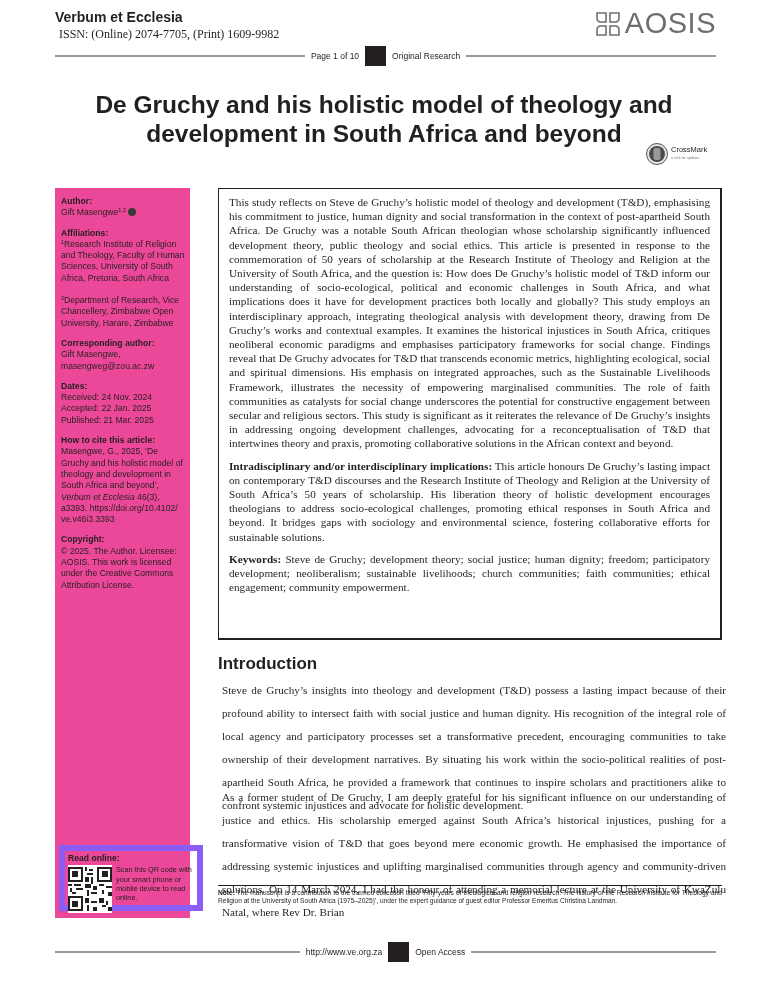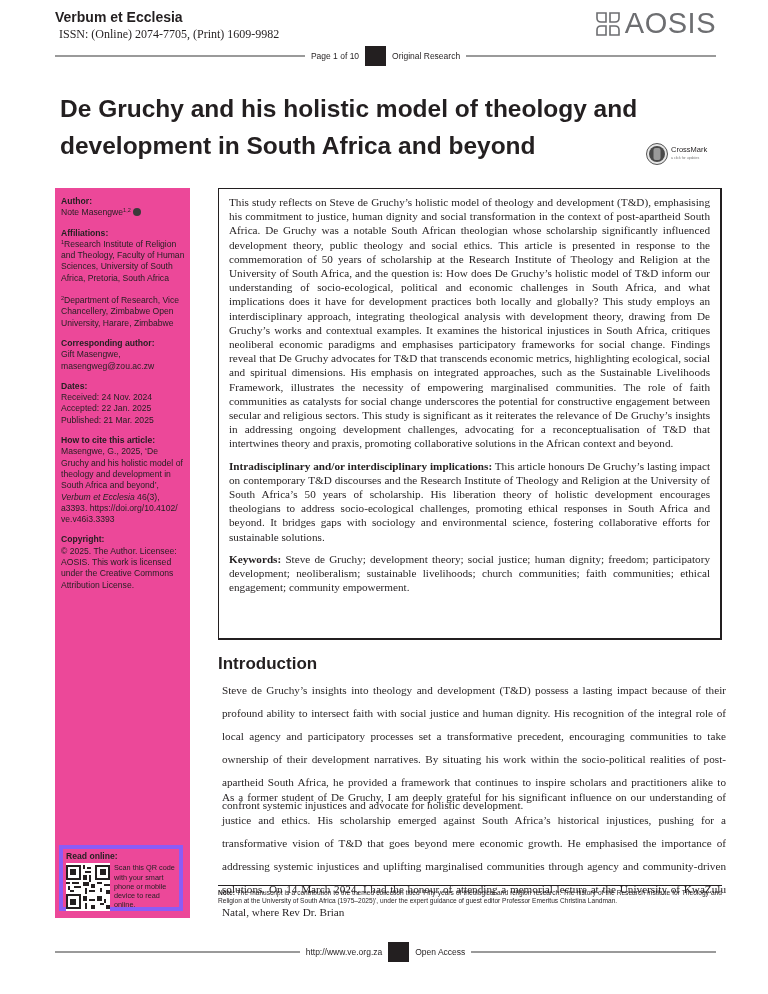--- a/index.html
+++ b/index.html
@@ -10,33 +10,33 @@
   .issn { position: absolute; left: 59px; top: 27px; font-family: "Liberation Serif", serif; font-size: 12px; color: #231f20; }
   .aosis { position: absolute; right: 52px; top: 9px; display: flex; align-items: center; gap: 4px; }
   .aosis-mark { width: 26px; height: 26px; }
   .aosis-text { font-family: "Liberation Sans", sans-serif; font-size: 29px; color: #6d6e71; letter-spacing: 0.5px; line-height: 1; }
 
   .rule-row { position: absolute; left: 55px; right: 52px; height: 20px; display: flex; align-items: center; }
   .rule-row .line { flex: 1; height: 1.2px; background: #9a9a9a; }
   .rule-row .lbl { font-family: "Liberation Sans", sans-serif; font-size: 8.5px; color: #231f20; padding: 0 6px; white-space: nowrap; }
   .rule-row .blk { width: 21px; height: 20px; background: #231f20; }
 
-  .title { position: absolute; left: 60px; width: 648px; top: 90px; text-align: left; font-family: "Liberation Sans", sans-serif; font-weight: bold; font-size: 24.5px; line-height: 37px; color: #231f20; }
+  .title { position: absolute; left: 60px; width: 648px; top: 90px; text-align: center; font-family: "Liberation Sans", sans-serif; font-weight: bold; font-size: 24.5px; line-height: 29px; color: #231f20; }
 
   .crossmark { position: absolute; left: 646px; top: 143px; display: flex; align-items: center; gap: 3px; }
   .crossmark-text { font-family: Liberation Sans, sans-serif; font-size: 7.5px; line-height: 8px; color: #231f20; }
   .crossmark-text small { display: block; font-size: 3.5px; color: #777; }
 
   .sidebar { position: absolute; left: 55px; top: 188px; width: 135px; height: 730px; background: #ec4899; padding: 8px 5px 0 6px; font-family: "Liberation Sans", sans-serif; font-size: 8.6px; line-height: 11.3px; color: #231f20; }
   .sidebar .sec { margin-bottom: 9px; }
   .sidebar .hd { font-weight: bold; }
   .sidebar sup { font-size: 5.5px; vertical-align: 3px; line-height: 0; }
   .orcid { display: inline-block; width: 8px; height: 8px; border-radius: 50%; background: #3a3a3a; vertical-align: -1px; margin-left: 2px; }
 
-  .read-online { position: absolute; left: 4px; top: 657px; width: 124px; height: 66px; border: 4px solid #8b5cf6; padding: 2px 3px; }
+  .read-online { position: absolute; left: 4px; top: 657px; width: 144px; height: 66px; border: 6px solid #8b5cf6; padding: 2px 3px; }
   .read-online .hd { font-weight: bold; font-size: 8.6px; }
   .qr-wrap { display: flex; gap: 4px; margin-top: 1px; }
   .qr { width: 52px; height: 48px; background: #fff; display: flex; align-items: center; justify-content: center; }
   .qr-text { font-size: 7.3px; line-height: 9.2px; color: #231f20; }
 
   .abstract { position: absolute; left: 218px; top: 188px; width: 504px; height: 452px; border: 1px solid #231f20; border-right-width: 2px; border-bottom-width: 2px; padding: 6px 10px 0 10px; font-family: "Liberation Serif", serif; font-size: 11.2px; line-height: 14.2px; text-align: justify; color: #231f20; }
   .abstract p { margin-bottom: 8px; }
   .abstract b { font-weight: bold; }
 
   .intro-heading { position: absolute; left: 218px; top: 654px; font-family: "Liberation Sans", sans-serif; font-weight: bold; font-size: 17px; color: #231f20; }
@@ -83,21 +83,21 @@
   <div class="crossmark-text">
     <span>CrossMark</span>
     <small>a click for updates</small>
   </div>
 </div>
 
 <aside class="sidebar">
   <div class="sec">
     <div class="hd">Author:</div>
     <div>
-      <span>Note Masengwe</span><sup>1,2</sup><span class="orcid"></span>
+      <span>Gift Masengwe</span><sup>1,2</sup><span class="orcid"></span>
     </div>
   </div>
   <div class="sec">
     <div class="hd">Affiliations:</div>
     <div style="margin-bottom:11px;"><sup>1</sup><span>Research Institute of Religion and Theology, Faculty of Human Sciences, University of South Africa, Pretoria, South Africa</span></div>
     <div><sup>2</sup><span>Department of Research, Vice Chancellery, Zimbabwe Open University, Harare, Zimbabwe</span></div>
   </div>
   <div class="sec">
     <div class="hd">Corresponding author:</div>
     <div>Gift Masengwe,</div>

